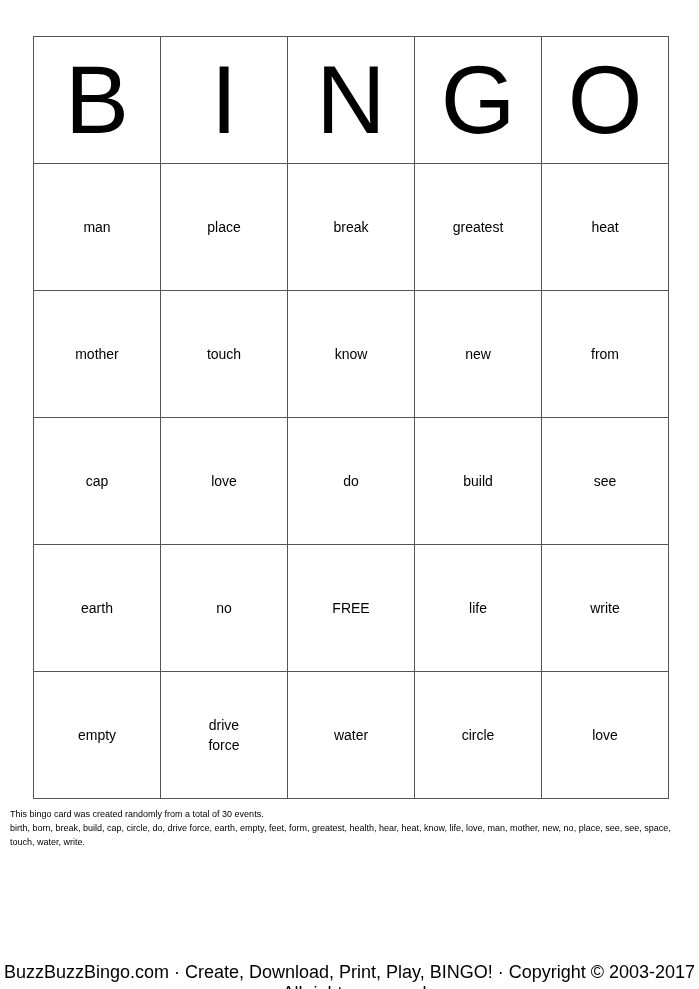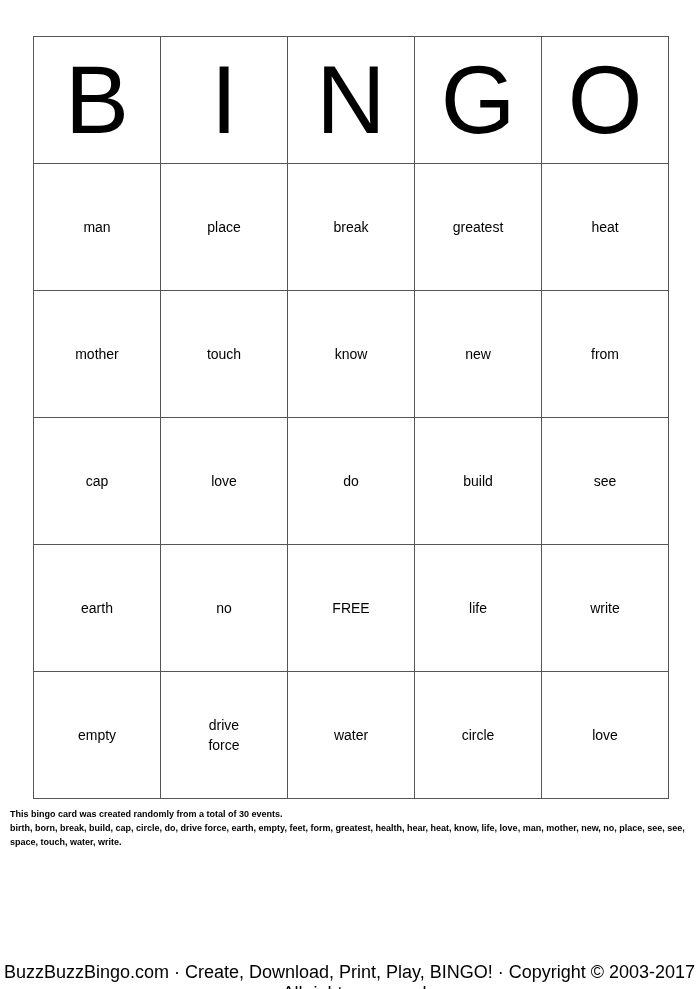--- a/index.html
+++ b/index.html
@@ -42,21 +42,20 @@
       line-height: 20px;
     }
     .info {
       position: absolute;
       left: 10px;
       top: 807px;
       width: 680px;
       font-size: 9px;
       line-height: 14px;
       color: #000;
-      font-weight: bold;
     }
     .footer {
       position: absolute;
       left: 0;
       top: 962px;
       width: 699px;
       text-align: center;
       font-size: 18px;
       color: #000;
     }

